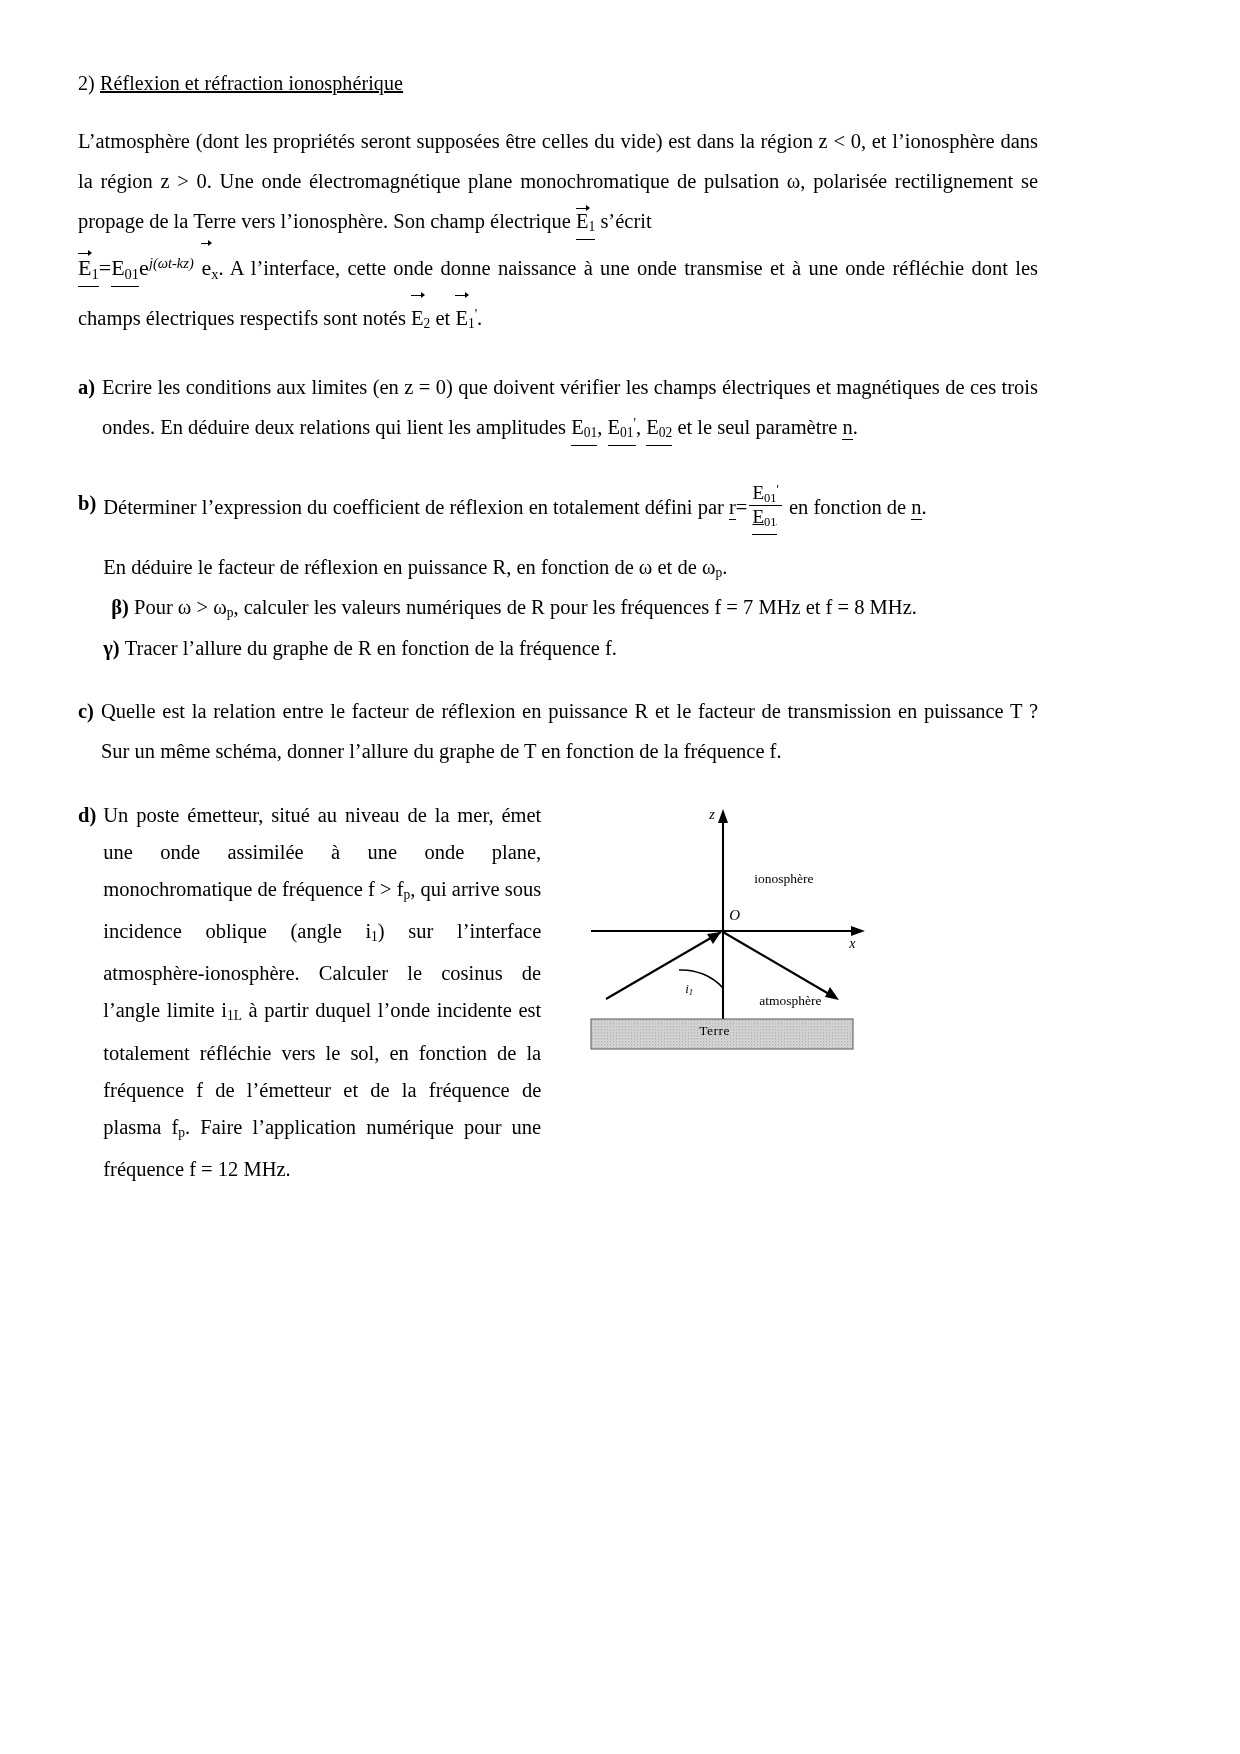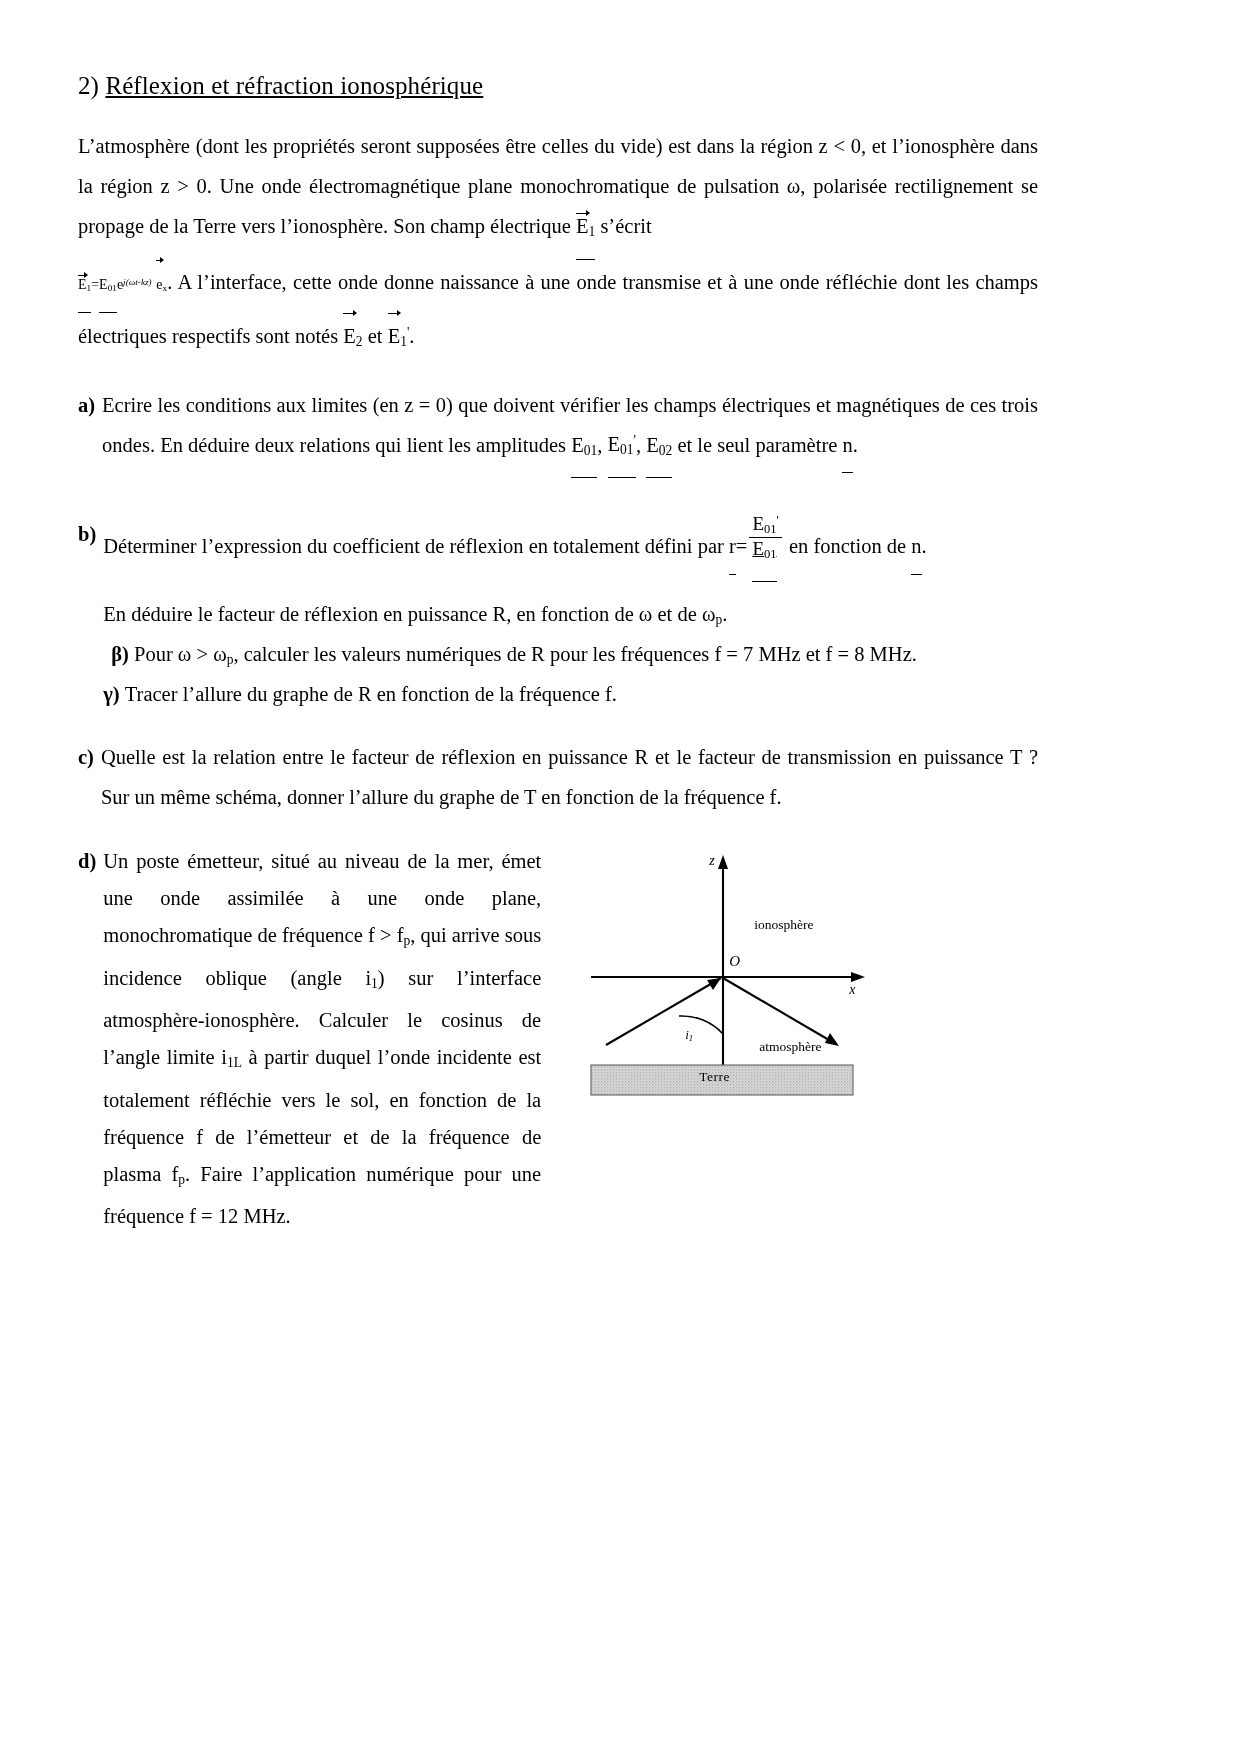--- a/index.html
+++ b/index.html
@@ -23,21 +23,21 @@
   }
   .content {
     position: absolute;
     left: 78px;
     top: 72px;
     width: 960px;
   }
 
   
   .title {
-    font-size: 25px;
+    font-size: 20px;
     margin: 0 0 26px 0;
     letter-spacing: 0.1px;
   }
   .title .u { text-decoration: underline; }
 
   p.body, div.body {
     font-size: 20.5px;
     line-height: 40px;
     margin: 0 0 0 0;
     text-align: justify;
@@ -69,21 +69,21 @@
   }
   .sub .gl { font-weight: bold; font-family: "Liberation Serif", serif; }
 
   sub  { font-size: 0.66em; vertical-align: -0.25em; }
   sup  { font-size: 0.66em; vertical-align: 0.45em; }
   .ital { font-style: italic; }
 
   
   .cx {
     border-bottom: 1.6px solid #000;
-    padding-bottom: 16px;
+    padding-bottom: 1px;
     display: inline-block;
     line-height: 1.05em;
   }
 
   
   .vec {
     position: relative;
     display: inline-block;
     padding-top: 2px;
   }
@@ -101,21 +101,21 @@
     position: absolute;
     right: -1px;
     top: -4px;
     border-left: 4px solid #000;
     border-top: 3px solid transparent;
     border-bottom: 3px solid transparent;
   }
 
   
   .eqline {
-    font-size: 14px;
+    font-size: 22px;
     line-height: 44px;
     margin: 2px 0 0 0;
   }
 
   
   .frac {
     display: inline-block;
     vertical-align: middle;
     text-align: left;
     font-size: 19px;

